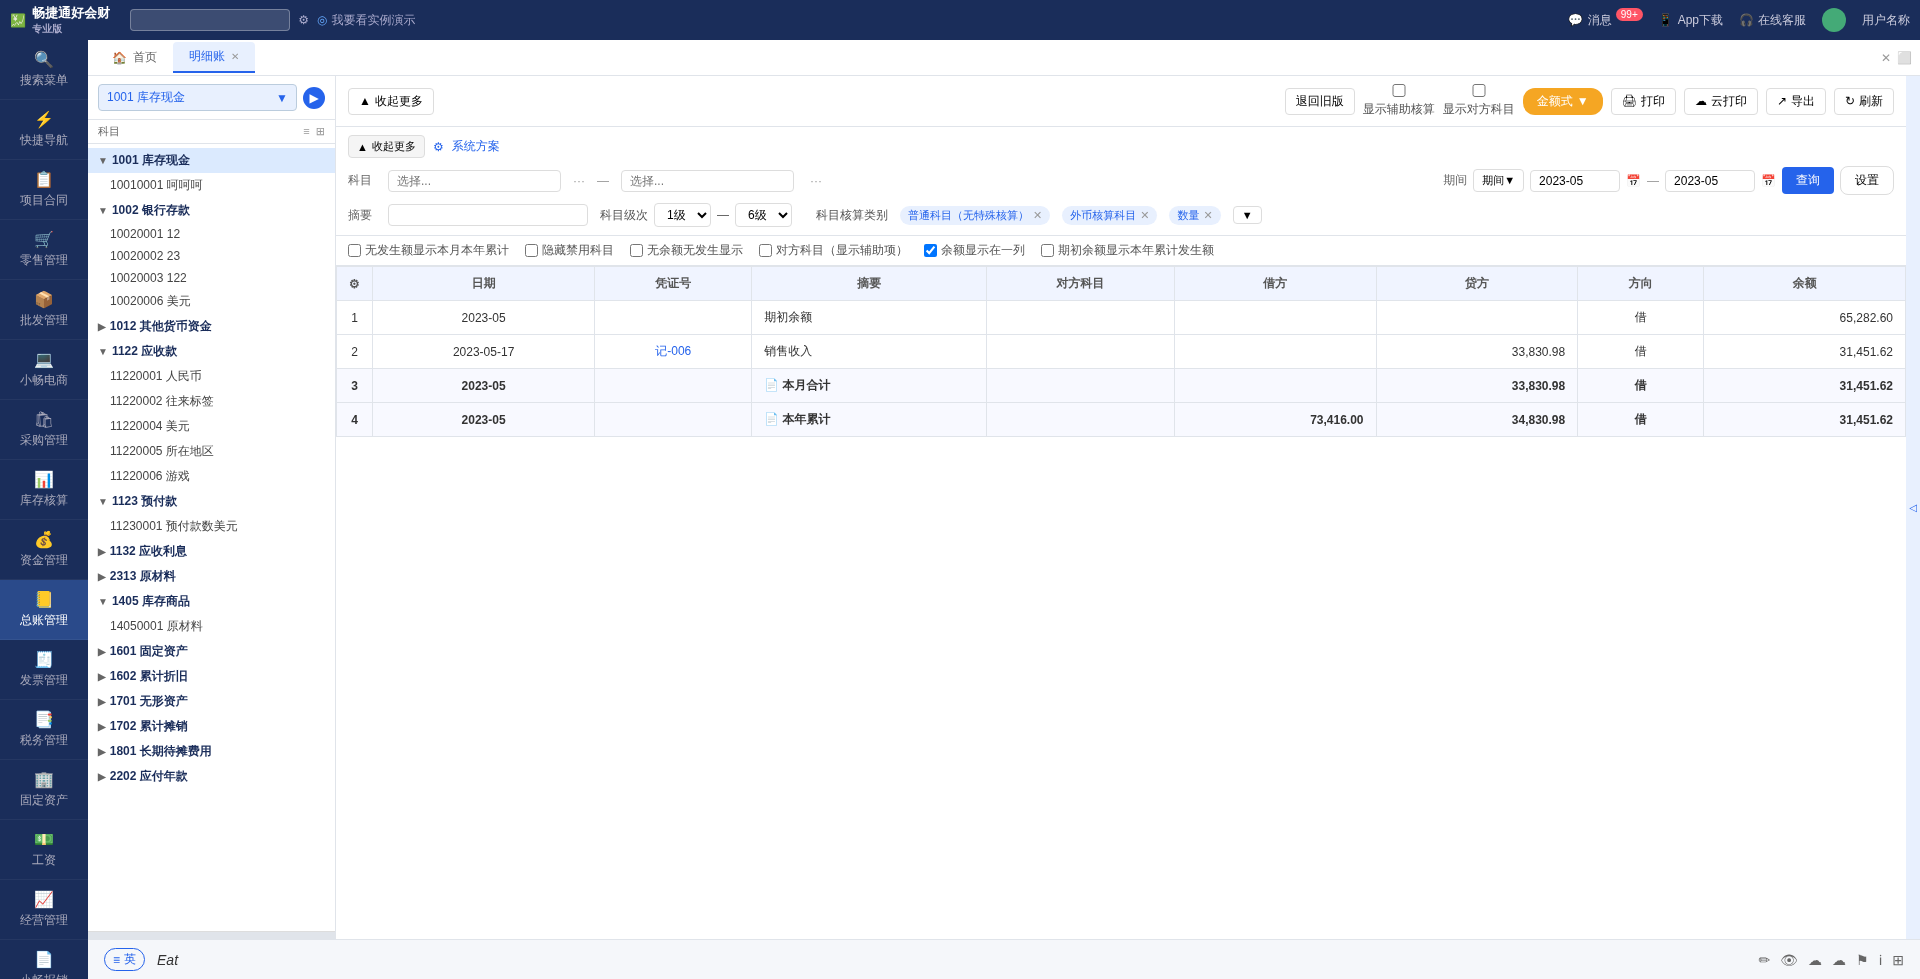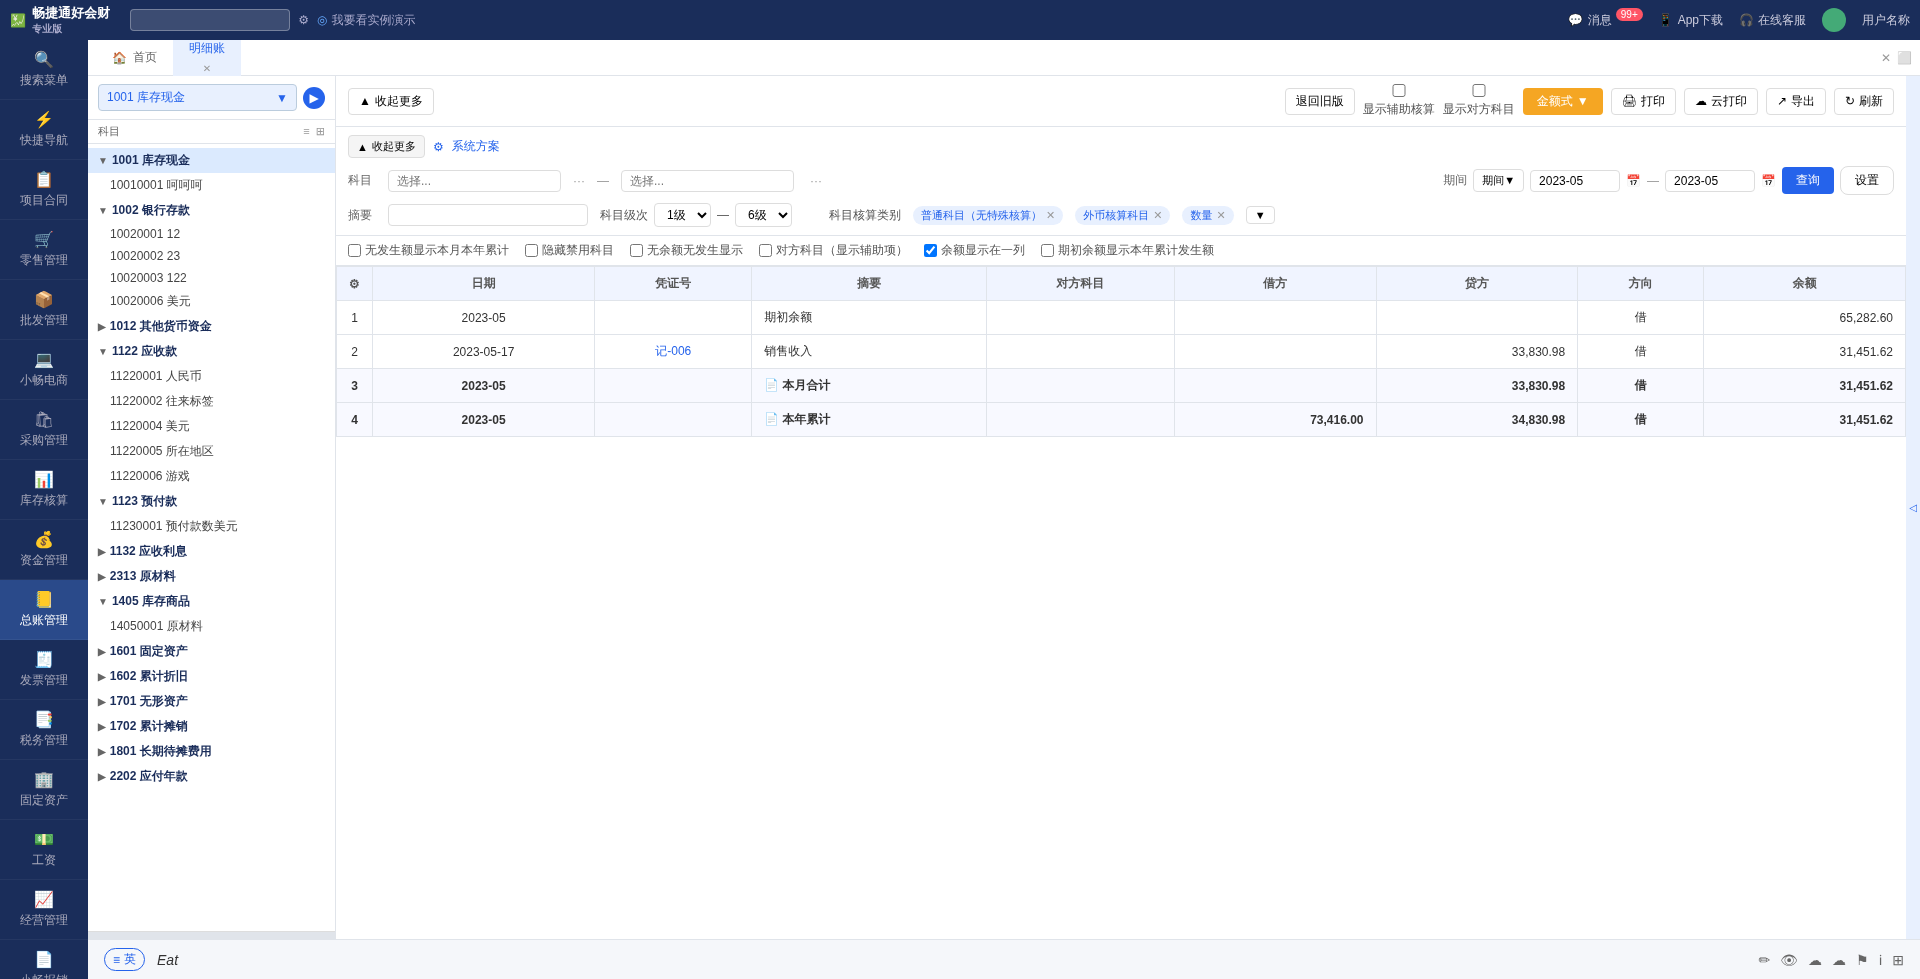--- a/index.html
+++ b/index.html
@@ -26,21 +26,21 @@
     .sidebar-item { padding: 10px 4px; text-align: center; color: #aab; font-size: 12px; cursor: pointer; border-bottom: 1px solid rgba(255,255,255,0.05); }
     .sidebar-item.active { background: #2a4a8a; color: #fff; }
     .sidebar-icon { font-size: 16px; margin-bottom: 3px; }
 
     
     .content-area { flex: 1; display: flex; flex-direction: column; overflow: hidden; }
 
     
     .tabs-bar { background: #fff; display: flex; align-items: center; border-bottom: 1px solid #e0e4ea; height: 36px; padding: 0 8px; flex-shrink: 0; }
     .tab { padding: 6px 16px; font-size: 12px; cursor: pointer; color: #666; border-radius: 4px 4px 0 0; display: flex; align-items: center; gap: 6px; }
-    .tab.active { background: #e8f0fe; color: #2563eb; border-bottom: 2px solid #2563eb; flex-direction: column; }
+    .tab.active { background: #e8f0fe; color: #2563eb; border-bottom: 2px solid #2563eb; }
     .tab-close { font-size: 10px; color: #999; cursor: pointer; }
     .tab-home { color: #666; }
 
     
     .page-content { flex: 1; display: flex; overflow: hidden; background: #f0f2f5; }
 
     
     .left-panel { width: 248px; background: #fff; border-right: 1px solid #e0e4ea; display: flex; flex-direction: column; flex-shrink: 0; }
     .left-panel-header { display: flex; align-items: center; padding: 8px 10px; border-bottom: 1px solid #e0e4ea; gap: 6px; }
     .account-selector { flex: 1; background: #e8f0fe; border: 1px solid #bcd; border-radius: 4px; padding: 4px 8px; font-size: 12px; color: #2563eb; display: flex; align-items: center; justify-content: space-between; cursor: pointer; }
@@ -56,21 +56,21 @@
     .tree-item.level2 { padding-left: 22px; color: #444; font-weight: normal; }
 
     
     .right-panel { flex: 1; display: flex; flex-direction: column; overflow: hidden; background: #fff; position: relative; }
 
     
     .toolbar { display: flex; align-items: center; padding: 8px 12px; border-bottom: 1px solid #e0e4ea; gap: 8px; flex-shrink: 0; }
     .btn-more { border: 1px solid #ddd; background: #fff; border-radius: 4px; padding: 4px 10px; font-size: 12px; cursor: pointer; display: flex; align-items: center; gap: 4px; }
     .toolbar-right { margin-left: auto; display: flex; align-items: center; gap: 8px; }
     .btn-outline { border: 1px solid #ddd; background: #fff; border-radius: 4px; padding: 4px 10px; font-size: 12px; cursor: pointer; display: flex; align-items: center; gap: 4px; }
-    .btn-gold { background: #f5a623; color: #fff; border: none; border-radius: 4px; padding: 5px 14px; font-size: 12px; cursor: pointer; display: flex; align-items: center; gap: 4px; }
+    .btn-gold { background: #f5a623; color: #fff; border: none; border-radius: 12px; padding: 5px 14px; font-size: 12px; cursor: pointer; display: flex; align-items: center; gap: 4px; }
     .checkbox-group { display: flex; gap: 4px; font-size: 12px; color: #555; flex-direction: column; }
     .checkbox-group input { cursor: pointer; }
 
     
     .filter-section { padding: 8px 12px; border-bottom: 1px solid #e0e4ea; display: flex; flex-direction: column; gap: 8px; flex-shrink: 0; }
     .filter-header { display: flex; align-items: center; gap: 8px; }
     .filter-collapse-btn { border: 1px solid #ddd; background: #f5f5f5; border-radius: 4px; padding: 3px 8px; font-size: 11px; cursor: pointer; display: flex; align-items: center; gap: 4px; }
     .filter-scheme { display: flex; align-items: center; gap: 8px; color: #2563eb; font-size: 12px; cursor: pointer; }
     .filter-row { display: flex; align-items: center; gap: 12px; flex-wrap: wrap; }
     .filter-label { color: #666; font-size: 12px; min-width: 28px; }
@@ -440,21 +440,21 @@
             <div class="subject-level">
               <span>科目级次</span>
               <select class="filter-select">
                 <option>1级</option><option>2级</option><option>3级</option>
               </select>
               <span>—</span>
               <select class="filter-select">
                 <option>6级</option><option>2级</option><option>3级</option>
               </select>
             </div>
-            <span style="color:#555;font-size:12px;margin-left:25px;">科目核算类别</span>
+            <span style="color:#555;font-size:12px;margin-left:12px;">科目核算类别</span>
             <div class="tag">
               <span>普通科目（无特殊核算）</span>
               <span class="tag-close">✕</span>
             </div>
             <div class="tag">
               <span>外币核算科目</span>
               <span class="tag-close">✕</span>
             </div>
             <div class="tag">
               <span>数量</span>

